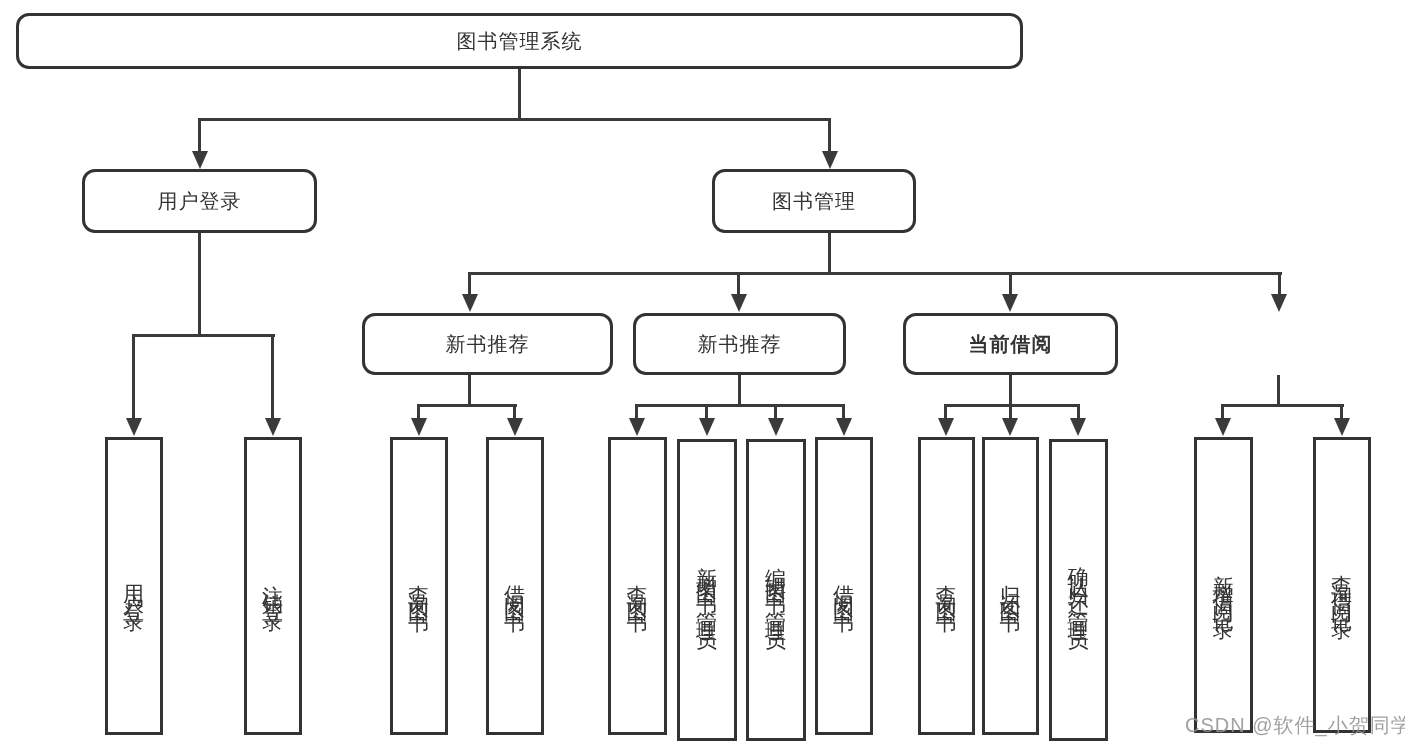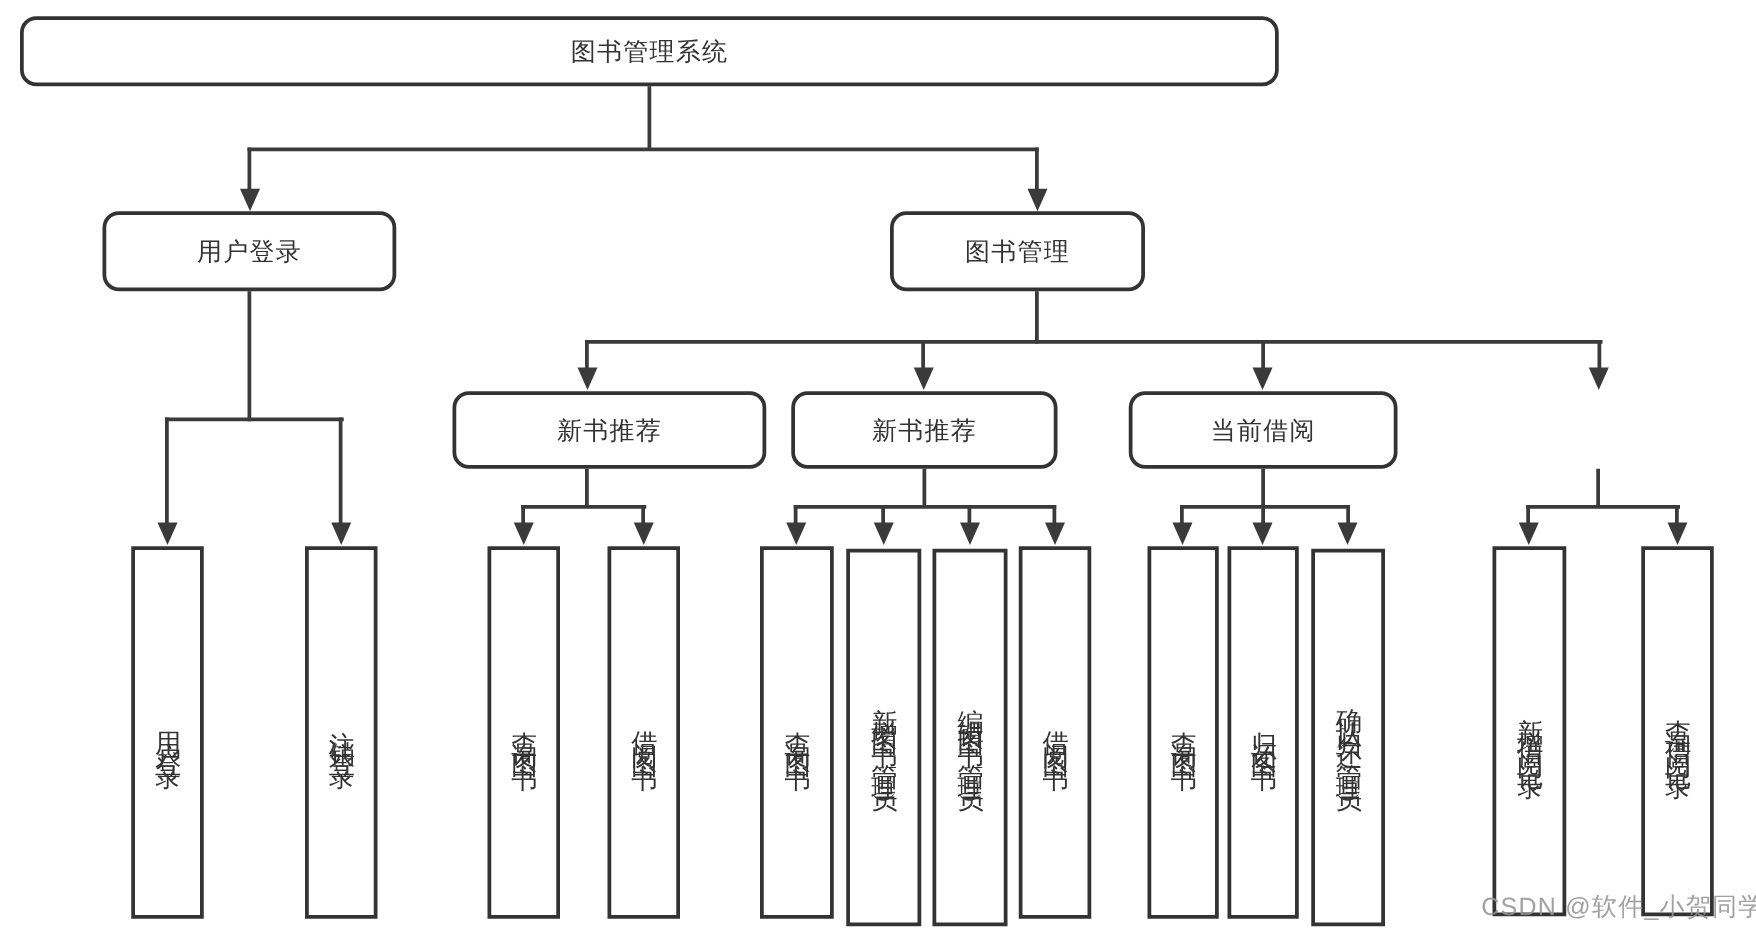--- a/index.html
+++ b/index.html
@@ -125,21 +125,21 @@
   </div>
 
   <div class="node hnode" style="left:362px;top:313px;width:251px;height:62px;">
     <span>新书推荐</span>
   </div>
 
   <div class="node hnode" style="left:633px;top:313px;width:213px;height:62px;">
     <span>新书推荐</span>
   </div>
 
-  <div class="node hnode" style="left:903px;top:313px;width:215px;height:62px;">
+  <div class="node hnode" style="left:903px;top:313px;width:215px;height:62px;font-weight:bold;">
     <span>当前借阅</span>
   </div>
 
 
   <div class="node vnode" style="left:105px;top:437px;width:58px;height:298px;">
     <span>用户登录</span>
   </div>
   <div class="node vnode" style="left:244px;top:437px;width:58px;height:298px;">
     <span>注销登录</span>
   </div>

